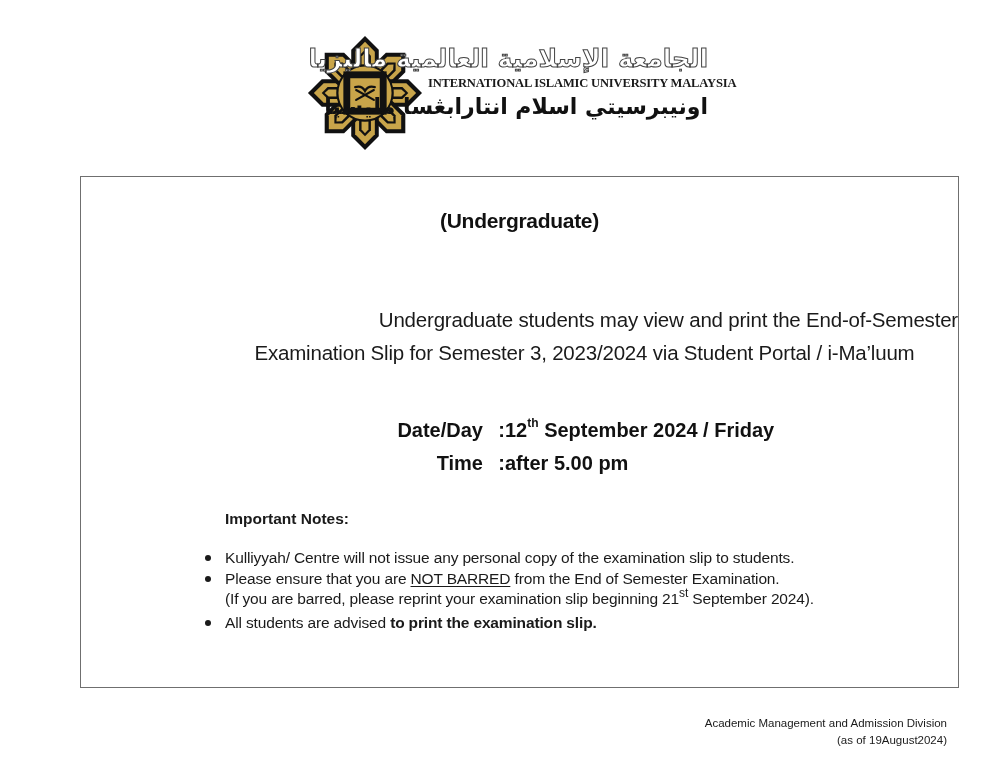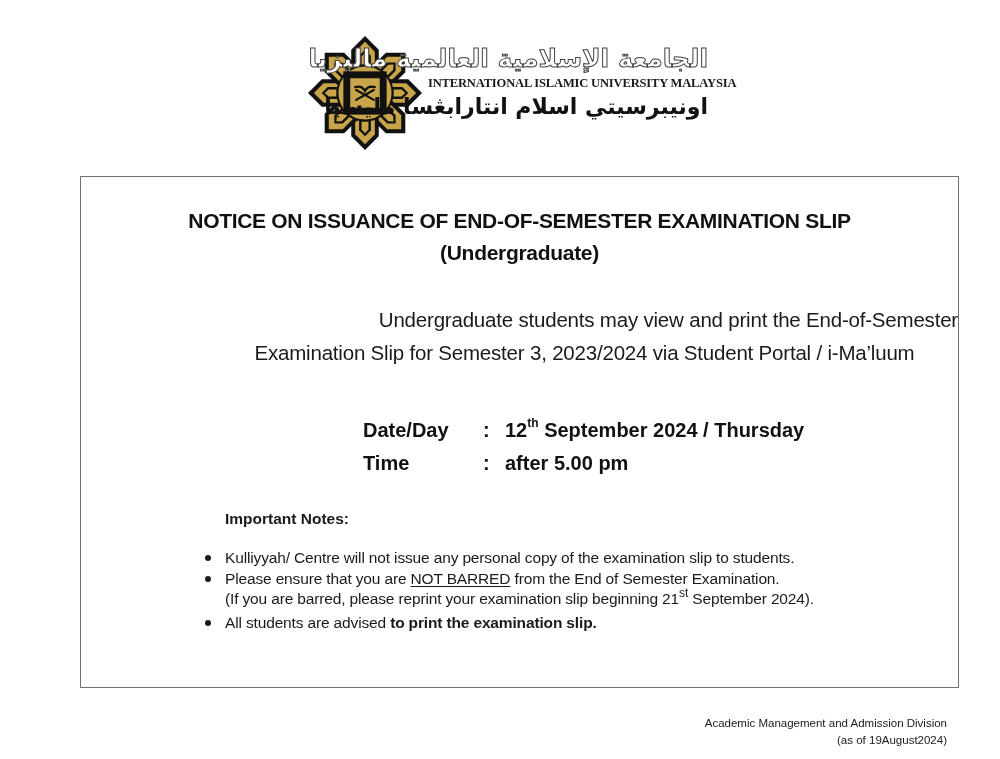--- a/index.html
+++ b/index.html
@@ -132,20 +132,21 @@
       font-family: "Liberation Sans", sans-serif;
       font-weight: bold;
       font-size: 20px;
       color: #111111;
     }
     .schedule-row {
       display: flex;
       height: 33px;
       line-height: 33px;
       white-space: nowrap;
+      text-align: right;
     }
     .schedule-label {
       width: 120px;
     }
     .schedule-colon {
       width: 22px;
     }
     .schedule-value sup {
       font-size: 12px;
       line-height: 0;
@@ -295,34 +296,33 @@
   <div class="wordmark">
     <div class="arabic-title">الجامعة الإسلامية العالمية ماليزيا</div>
     <div class="english-title">INTERNATIONAL ISLAMIC UNIVERSITY MALAYSIA</div>
     <div class="jawi-title">اونيبرسيتي اسلام انتارابڠسا مليسيا</div>
   </div>
 </div>
 
 <div class="notice-box">
 
   <div class="notice-title">
-    <span>NOTICE ON ISSUANCE OF END-OF-SEMESTER EXAMINATION SLIP</span>
     <span class="subtitle">(Undergraduate)</span>
   </div>
 
   <div class="intro">
     <span class="intro-line1">Undergraduate students may view and print the End-of-Semester</span>
     <span class="intro-line2">Examination Slip for Semester 3, 2023/2024 via Student Portal / i-Ma’luum</span>
   </div>
 
   <div class="schedule">
     <div class="schedule-row">
       <span class="schedule-label">Date/Day</span>
       <span class="schedule-colon">:</span>
-      <span class="schedule-value"><span>12</span><sup>th</sup><span> September 2024 / Thursday</span></span>
+      <span class="schedule-value"><span>12</span><sup>th</sup><span> September 2024 / Friday</span></span>
     </div>
     <div class="schedule-row">
       <span class="schedule-label">Time</span>
       <span class="schedule-colon">:</span>
       <span class="schedule-value">after 5.00 pm</span>
     </div>
   </div>
 
   <div class="notes">
     <div class="notes-heading">Important Notes:</div>

